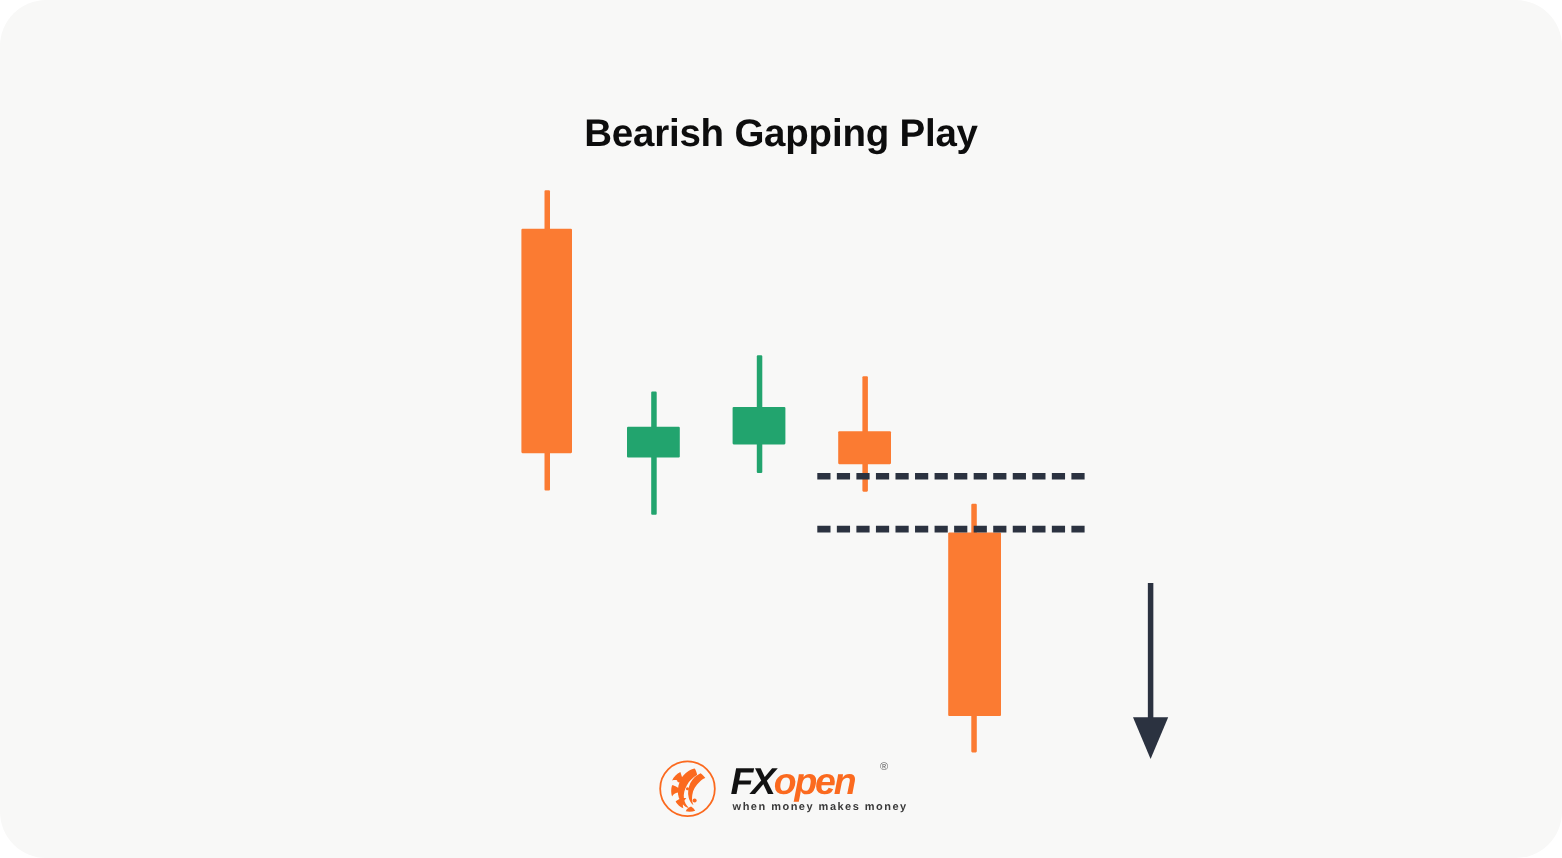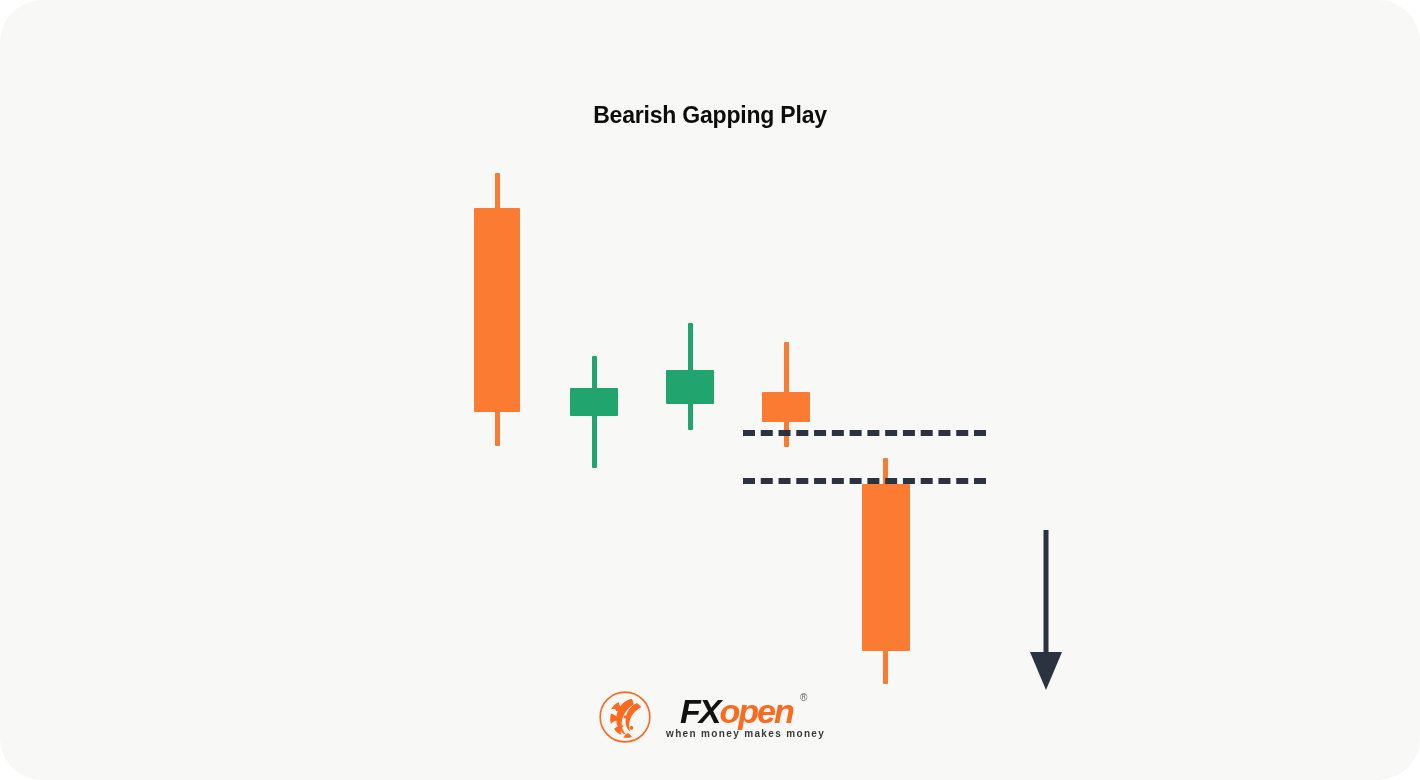--- a/index.html
+++ b/index.html
@@ -33,21 +33,21 @@
     overflow: hidden;
   }
 
   
   #chart-title {
     position: absolute;
     left: 0;
     top: 102px;
     width: 1420px;
     text-align: center;
-    font-size: 23px;
+    font-size: 35px;
     font-weight: bold;
     letter-spacing: -0.2px;
     color: #0d0d0d;
     font-family: "Liberation Sans", sans-serif;
     white-space: nowrap;
   }
 
   
   .candle {
     position: absolute;
@@ -90,21 +90,21 @@
     height: 54px;
     flex: 0 0 auto;
   }
   #logo-word {
     position: relative;
     margin-left: 12px;
     height: 54px;
   }
   #logo-text {
     position: absolute;
-    left: 16px;
+    left: 0;
     top: 4px;
     font-size: 34px;
     font-weight: bold;
     font-style: italic;
     letter-spacing: -2.0px;
     line-height: 34px;
     font-family: "Liberation Sans", sans-serif;
     white-space: nowrap;
   }
   #logo-fx   { color: #121212; }

